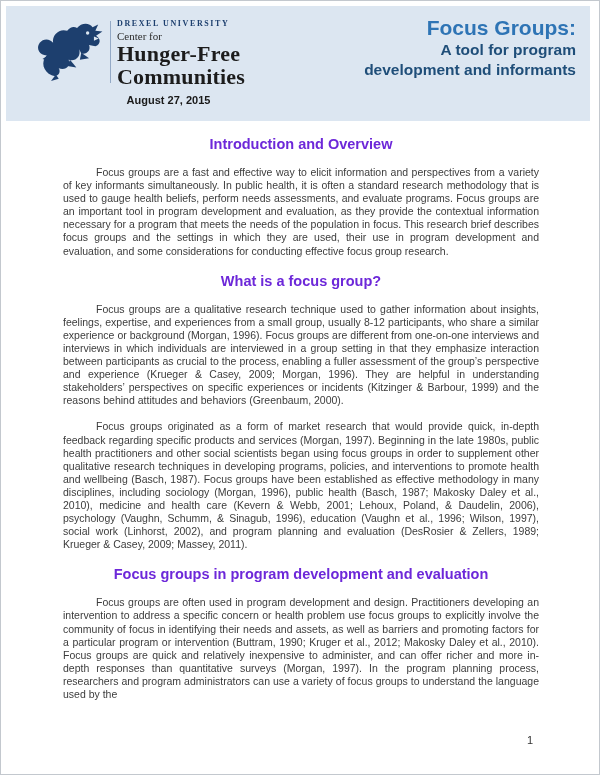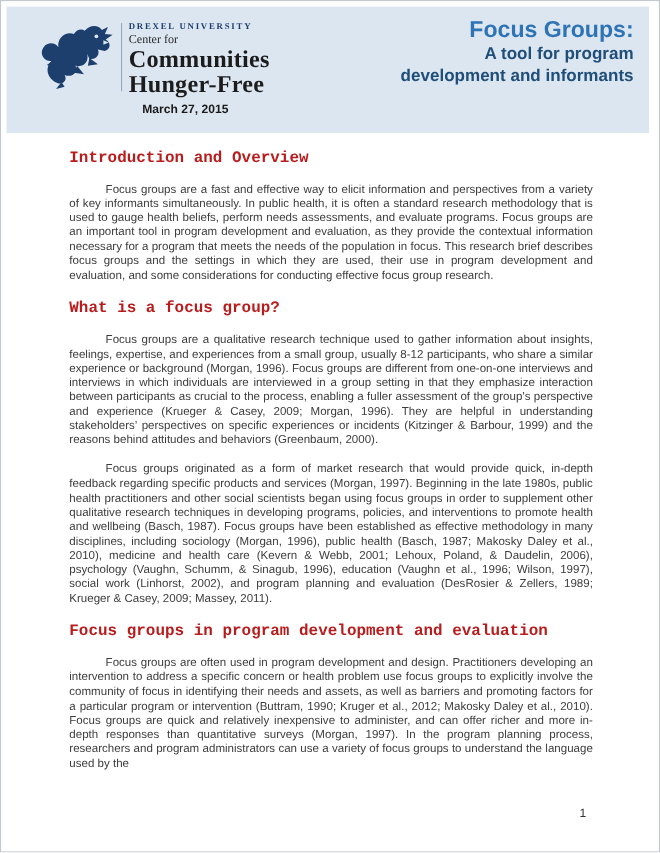--- a/index.html
+++ b/index.html
@@ -67,22 +67,23 @@
   }
 
   
   .content {
     position: absolute;
     left: 0; top: 122px;
     width: 600px;
     padding: 0 62px;
   }
   .section-heading {
-    font-family: Liberation Mono, monospace;
-    font-size: 14.5px; font-weight: bold; color: #b91c1c;
+    font-family: Liberation Sans, sans-serif;
+    font-size: 14.5px; font-weight: bold; color: #6d28d9;
+    text-align: center;
     margin-top: 15px; margin-bottom: 14px;
   }
   .content p {
     font-size: 10.5px; color: #3c3c3c;
     line-height: 13.1px;
     text-align: justify;
     text-indent: 33px;
     margin-bottom: 13px;
   }
   .page-number {
@@ -107,26 +108,26 @@
           <path d="M66 45 l11 8 -13 2 z"></path>
           <path d="M20 48 l-9 6 10 3 z"></path>
         </g>
         <circle cx="75" cy="17" r="2.4" fill="#dce6f1"></circle>
         <path d="M84 22 l7 3 -7 3 z" fill="#dce6f1"></path>
       </svg>
       <div class="logo-divider"></div>
       <div class="logo-text">
         <div class="logo-university">DREXEL UNIVERSITY</div>
         <div class="logo-centerfor">Center for</div>
+        <div class="logo-big">Hunger-Free</div>
         <div class="logo-big">Communities</div>
-        <div class="logo-big">Hunger-Free</div>
       </div>
     </div>
 
-    <div class="header-date">March 27, 2015</div>
+    <div class="header-date">August 27, 2015</div>
 
     <div class="title-block">
       <div class="doc-title">Focus Groups:</div>
       <div class="doc-subtitle">A tool for program</div>
       <div class="doc-subtitle">development and informants</div>
     </div>
   </div>
 
   <div class="content">
 

